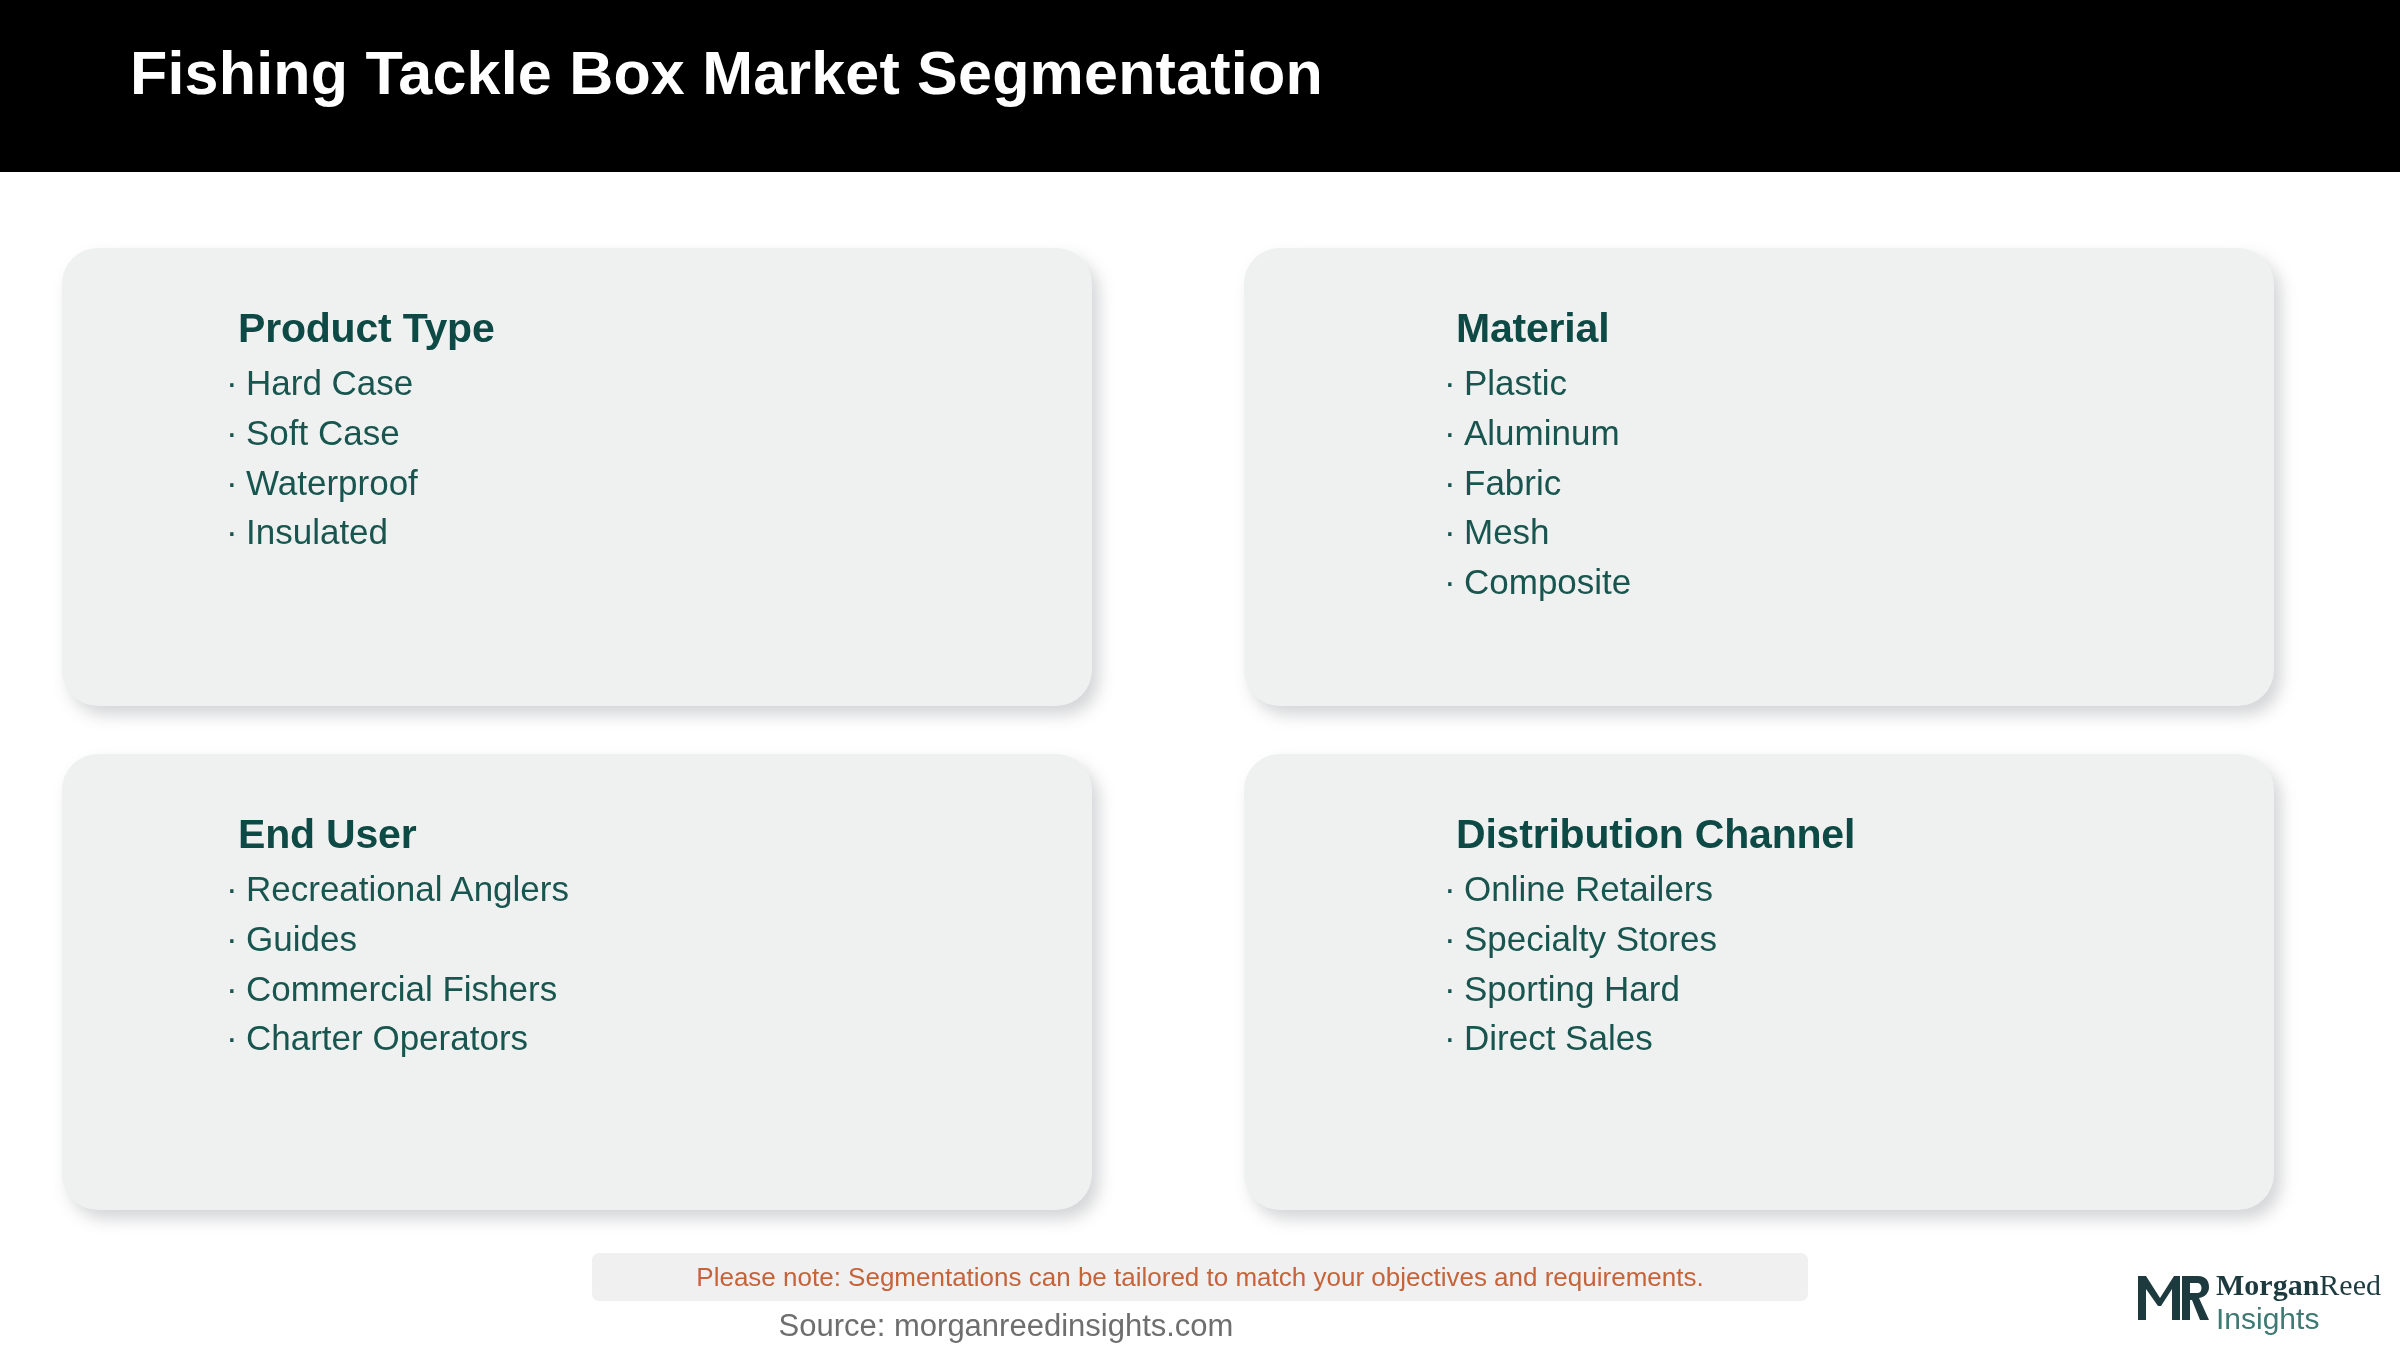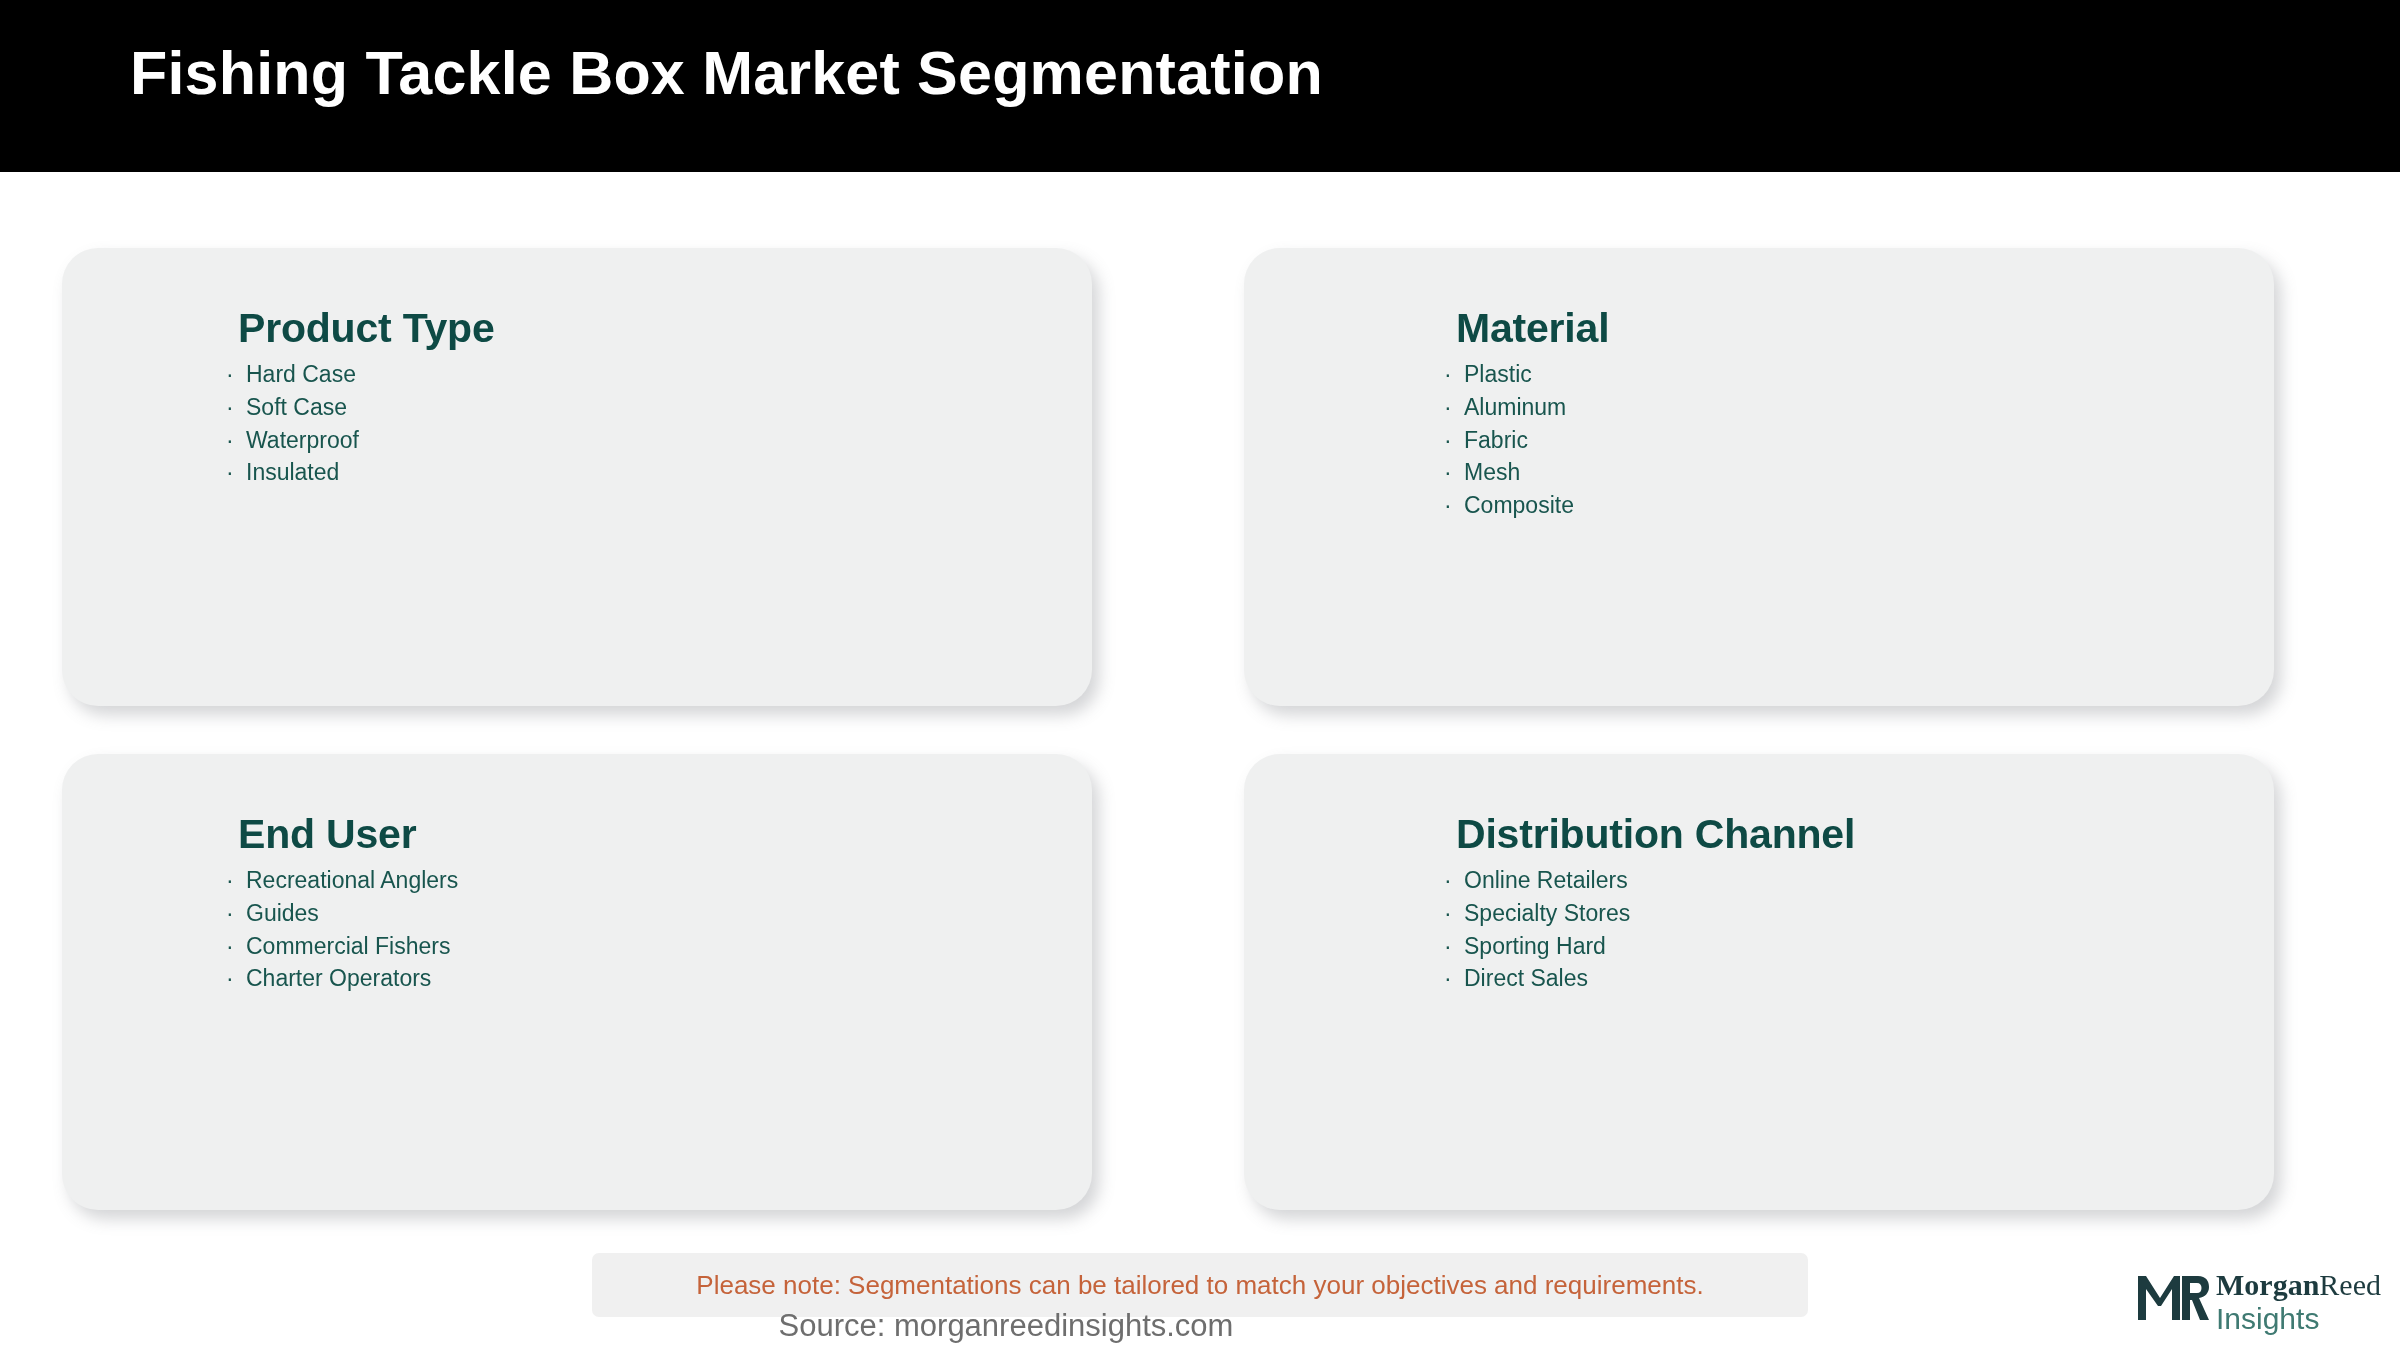--- a/index.html
+++ b/index.html
@@ -71,39 +71,39 @@
     line-height: 1.18;
     letter-spacing: -0.2px;
     white-space: nowrap;
   }
   .card-list {
     list-style: none;
     margin: 0;
     padding: 0;
   }
   .card-list li {
-    font-size: 23px;
+    font-size: 35px;
     color: #18554e;
     line-height: 1.42;
     white-space: nowrap;
     display: block;
   }
   .bullet {
     display: inline-block;
     width: 20px;
     color: #18554e;
   }
 
   
   .note-box {
     position: absolute;
     left: 592px;
     top: 1253px;
     width: 1216px;
-    height: 64px;
+    height: 48px;
     background: #f0f0f0;
     border-radius: 7px;
     display: flex;
     align-items: center;
     justify-content: center;
     box-sizing: border-box;
   }
   .note-text {
     font-size: 26px;
     color: #c5633a;

